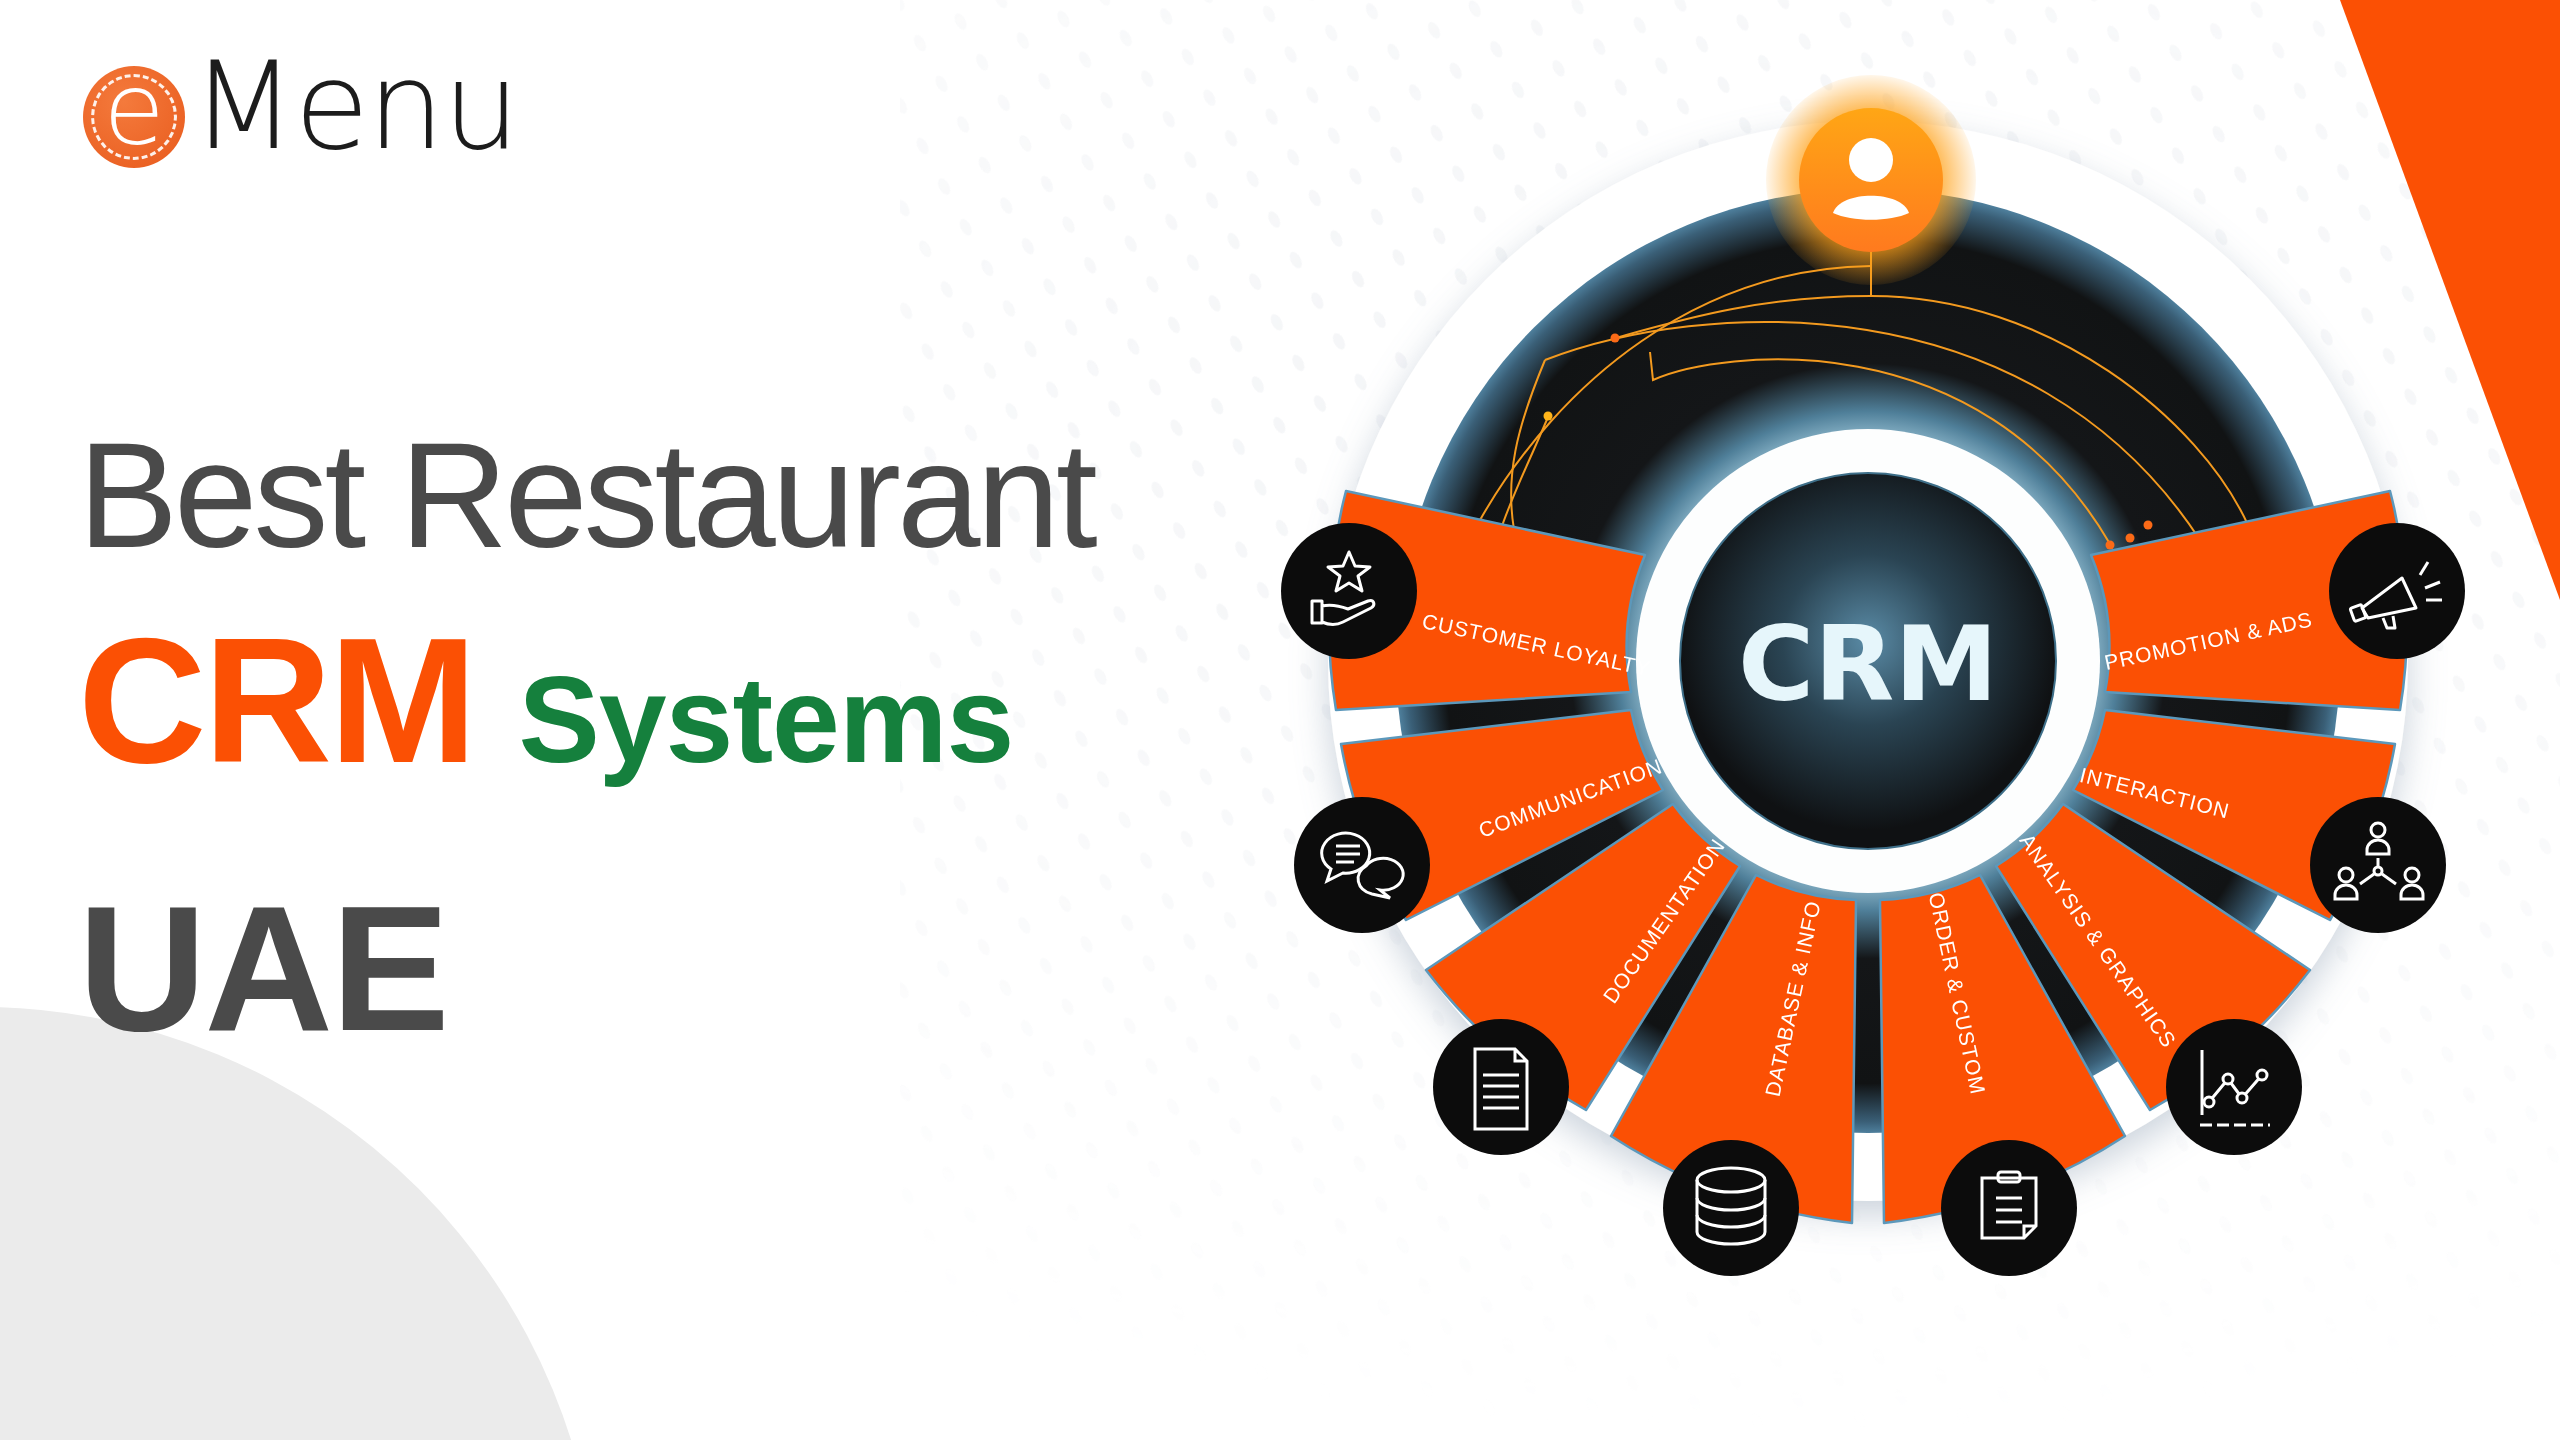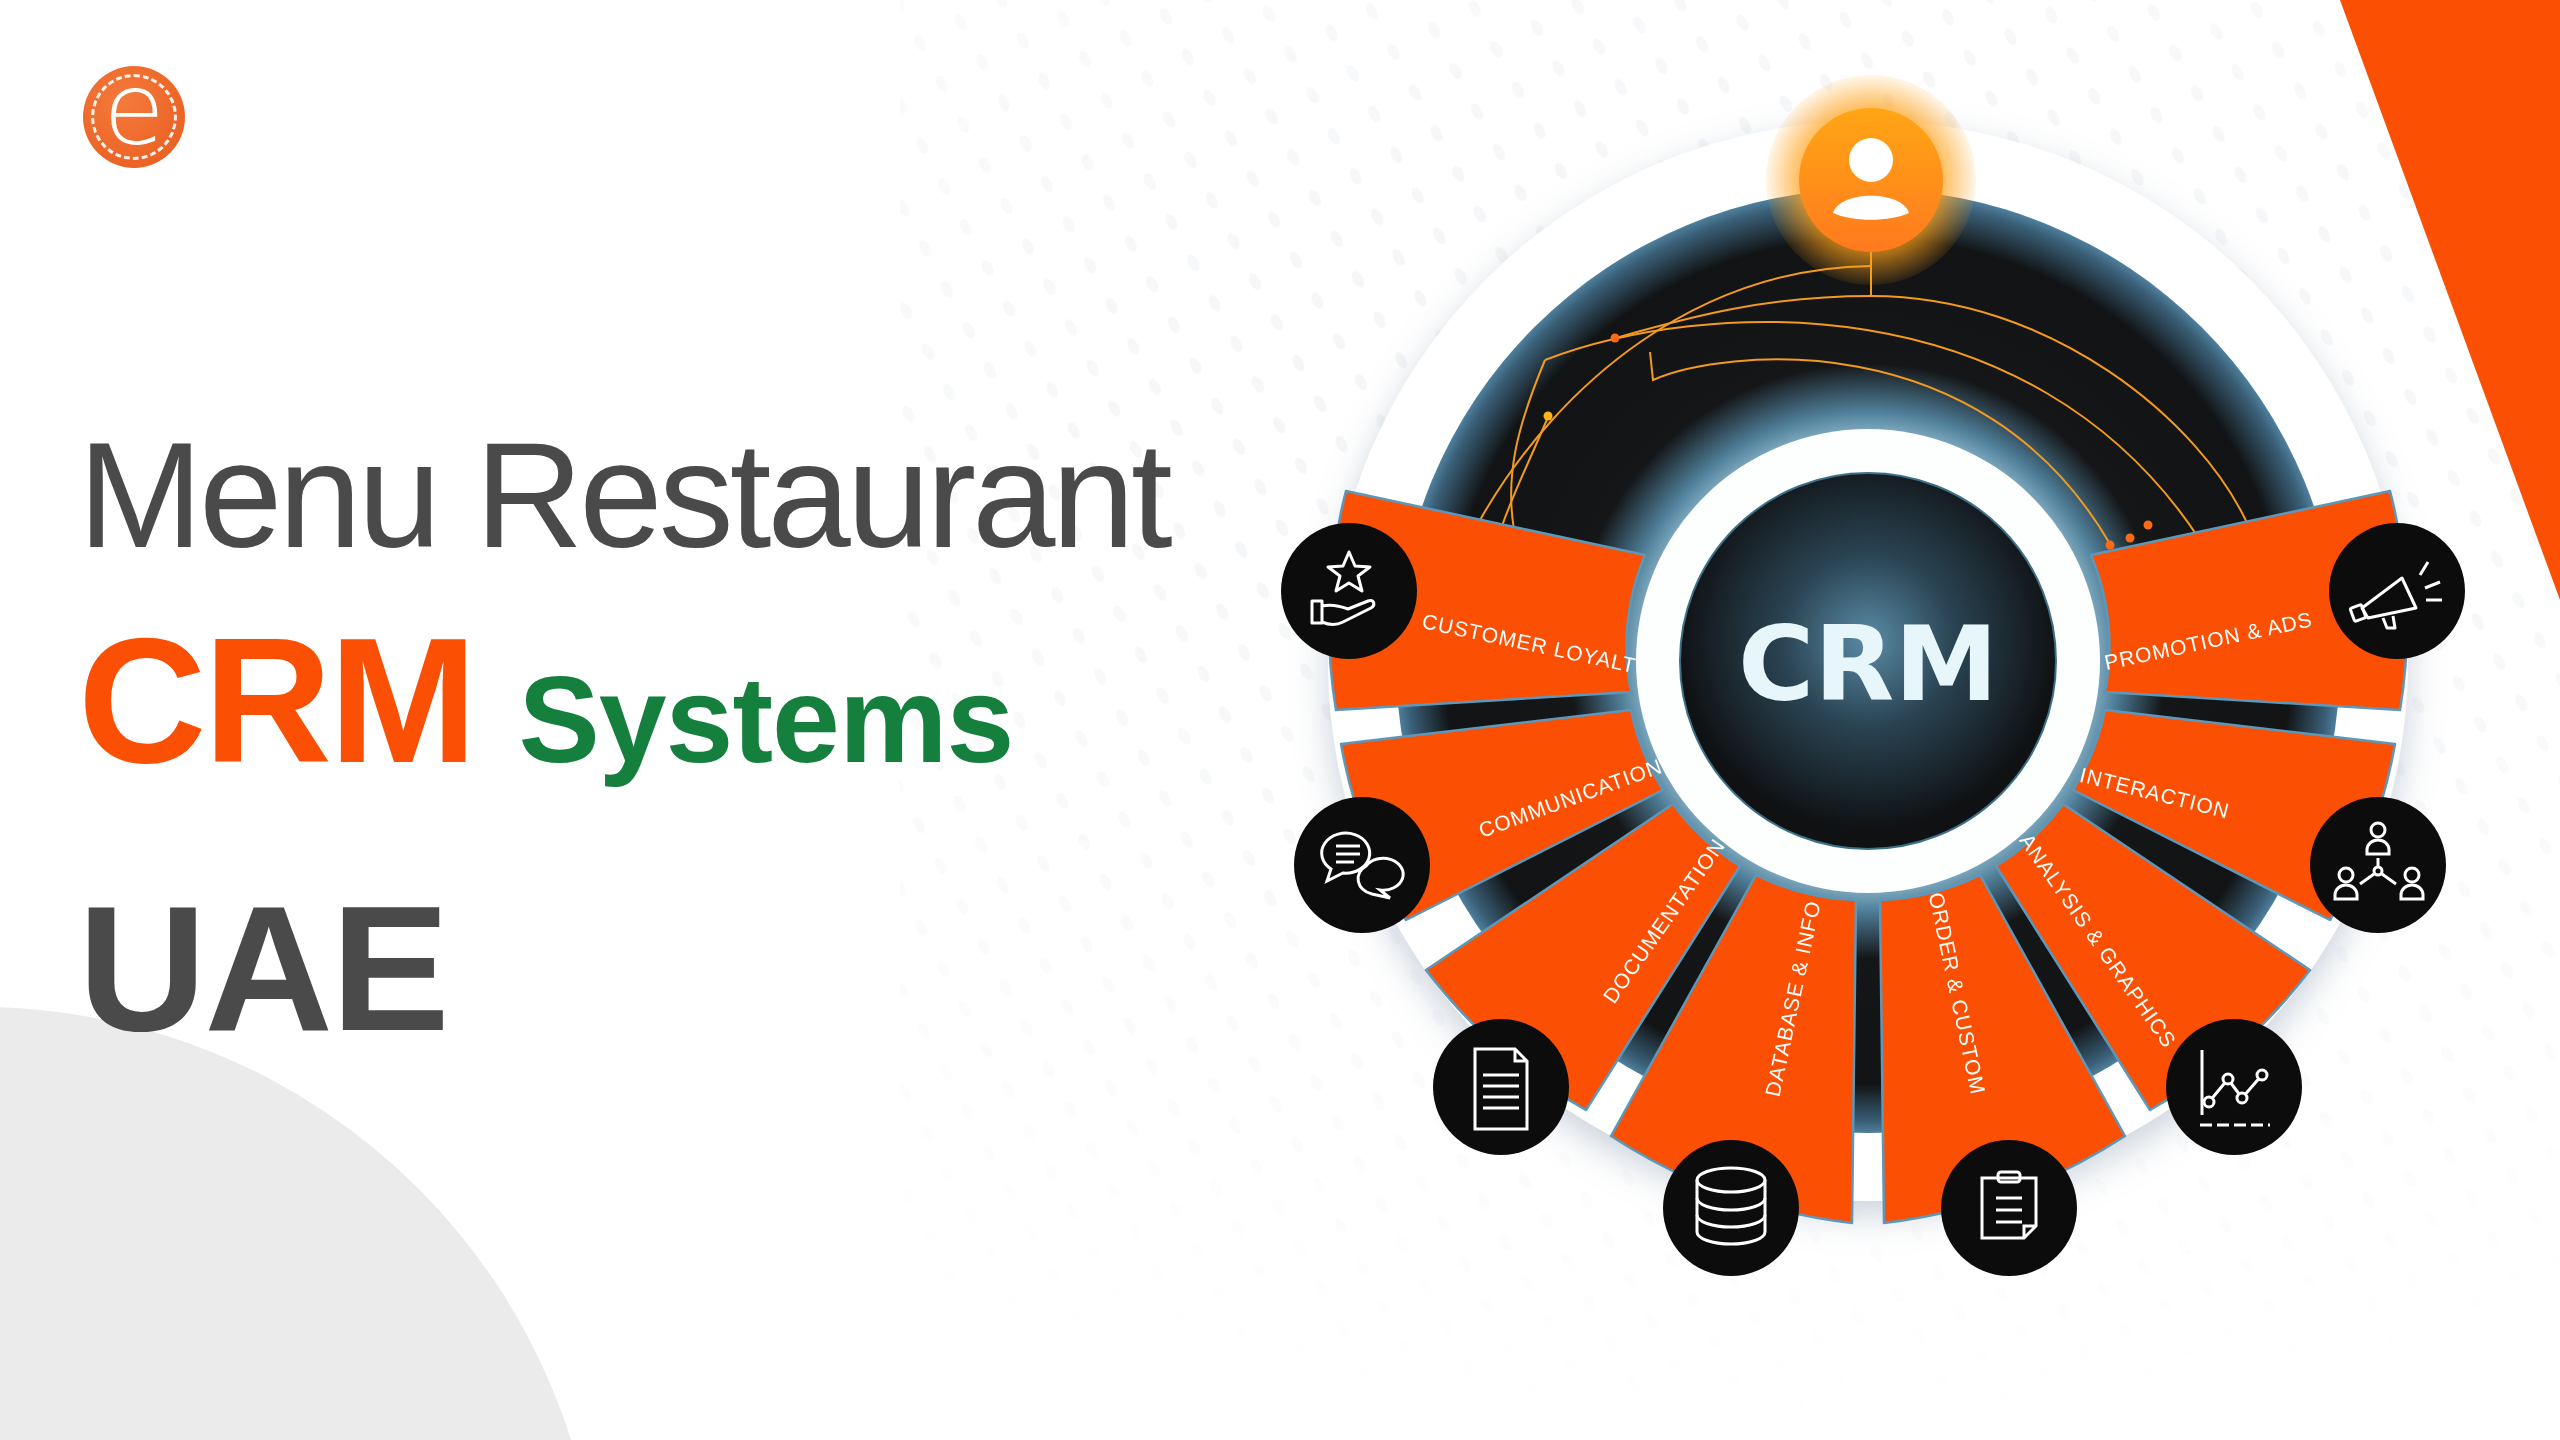--- a/index.html
+++ b/index.html
@@ -44,23 +44,24 @@
 <div class="grey-blob"></div>
 
 <svg class="orange-wedge" viewBox="0 0 2560 1440">
   <polygon points="2340,0 2560,0 2560,600" fill="#fb5004"></polygon>
 </svg>
 
 <div class="logo">
   <div class="logo-badge">
     <span class="logo-e">e</span>
   </div>
+  <span class="logo-text">Menu</span>
 </div>
 
-<div class="headline h1">Menu Restaurant</div>
+<div class="headline h1">Best Restaurant</div>
 <div class="headline h2">
   <span class="crm">CRM</span><span class="sys">Systems</span>
 </div>
 <div class="headline h3">UAE</div>
 
 <svg class="diagram" viewBox="0 0 2560 1440">
   <defs>
     <radialGradient id="domeGrad" cx="1868" cy="661" r="480" gradientUnits="userSpaceOnUse">
       <stop offset="0.42" stop-color="#bfe4f3"></stop>
       <stop offset="0.52" stop-color="#4f7f99"></stop>

